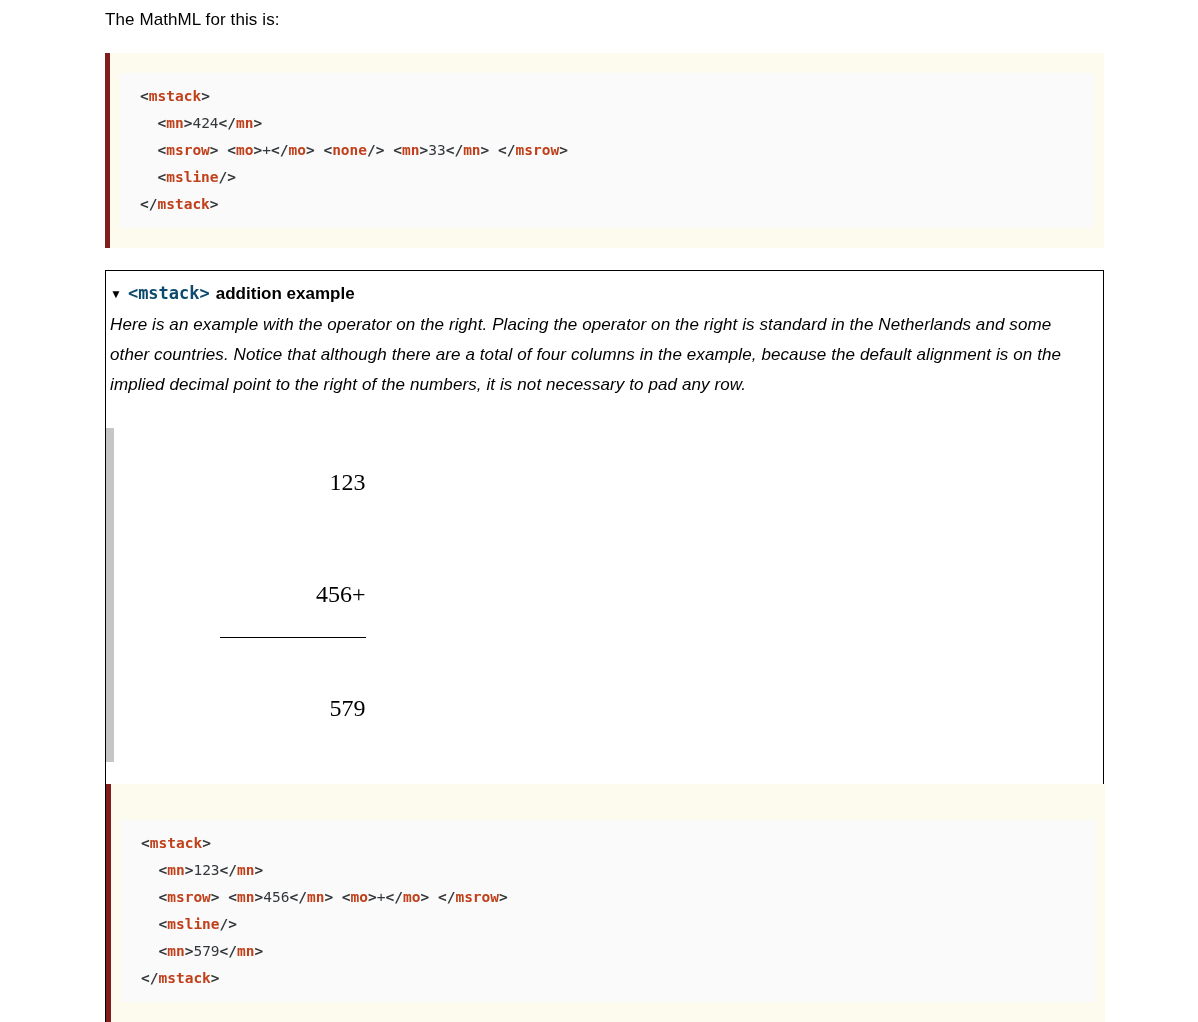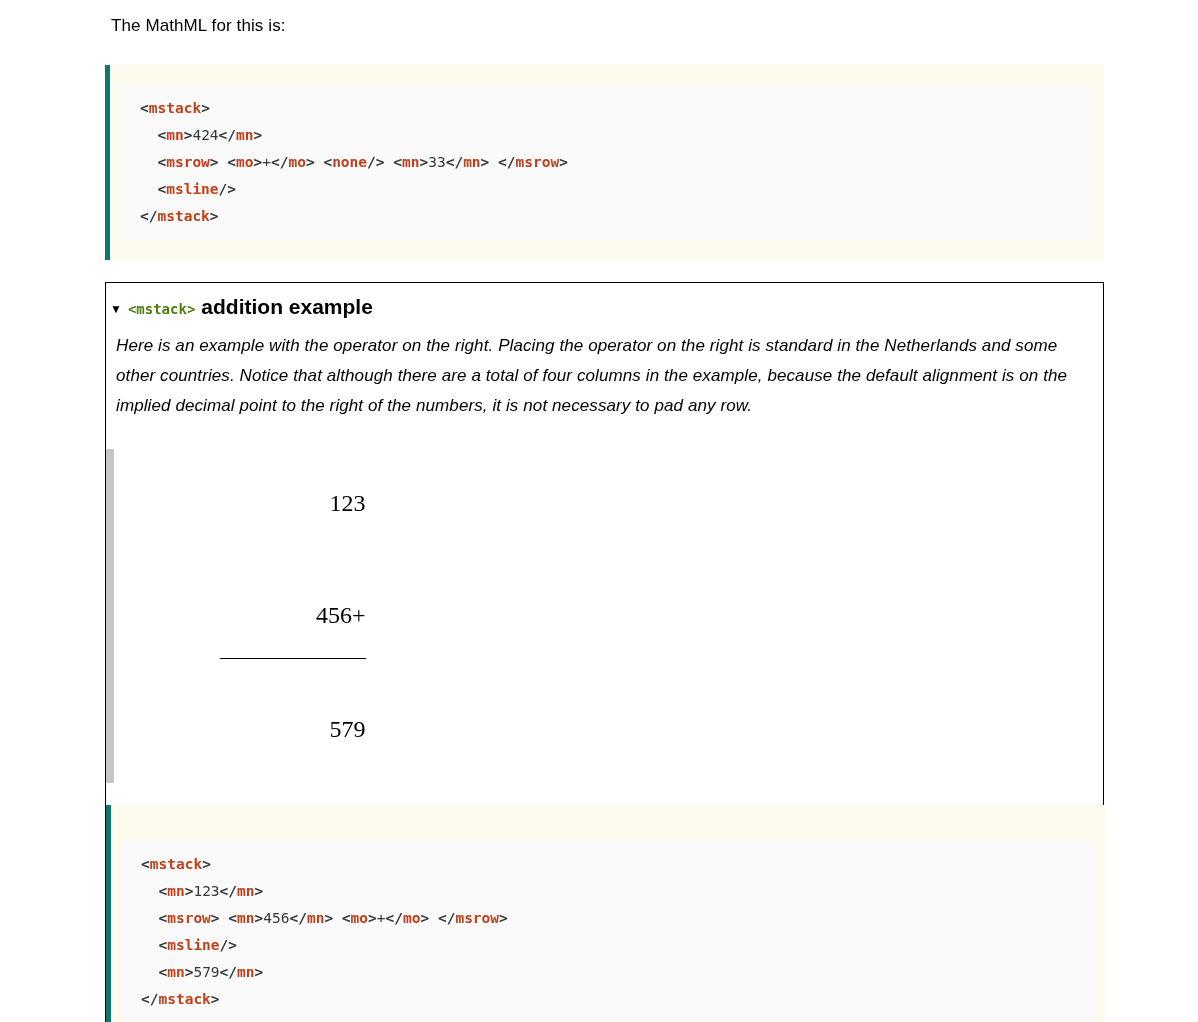--- a/index.html
+++ b/index.html
@@ -24,35 +24,35 @@
   }
 
   .content {
     position: absolute;
     left: 105px;
     top: 0;
     width: 999px;
   }
 
   p.prose {
-    margin: 6px;
+    margin: 0;
     font-size: 17px;
     line-height: 30px;
     color: #000000;
     letter-spacing: 0.1px;
   }
 
   .intro-line {
     padding-top: 5px;
   }
 
   
   .codeblock {
     background: #fdfbee;
-    border-left: 5px solid #0f766e;
+    border-left: 5px solid #7f1d1d;
     box-sizing: border-box;
     width: 999px;
   }
   .codeblock .inner {
     background: #fafafa;
     margin: 0 10px;
     padding: 10px 0 10px 20px;
     box-sizing: border-box;
   }
   .codeblock.pad1 { padding: 20px 0; }
@@ -89,27 +89,27 @@
   }
   .tri {
     font-size: 12px;
     line-height: 1;
     color: #000000;
     position: relative;
     top: -1px;
   }
   .summary-code {
     font-family: "DejaVu Sans Mono", monospace;
-    font-size: 14px;
+    font-size: 17px;
     font-weight: bold;
-    color: #4d7c0f;
+    color: #0c4a6e;
   }
   .summary-text {
     font-weight: bold;
-    font-size: 21px;
+    font-size: 17px;
     color: #000000;
   }
   .details-body {
     padding: 0 8px 0 0;
   }
   .details-body p.prose { padding-left: 4px; font-style: italic; }
 
   
   .mathexample {
     border-left: 8px solid #c6c6c6;

